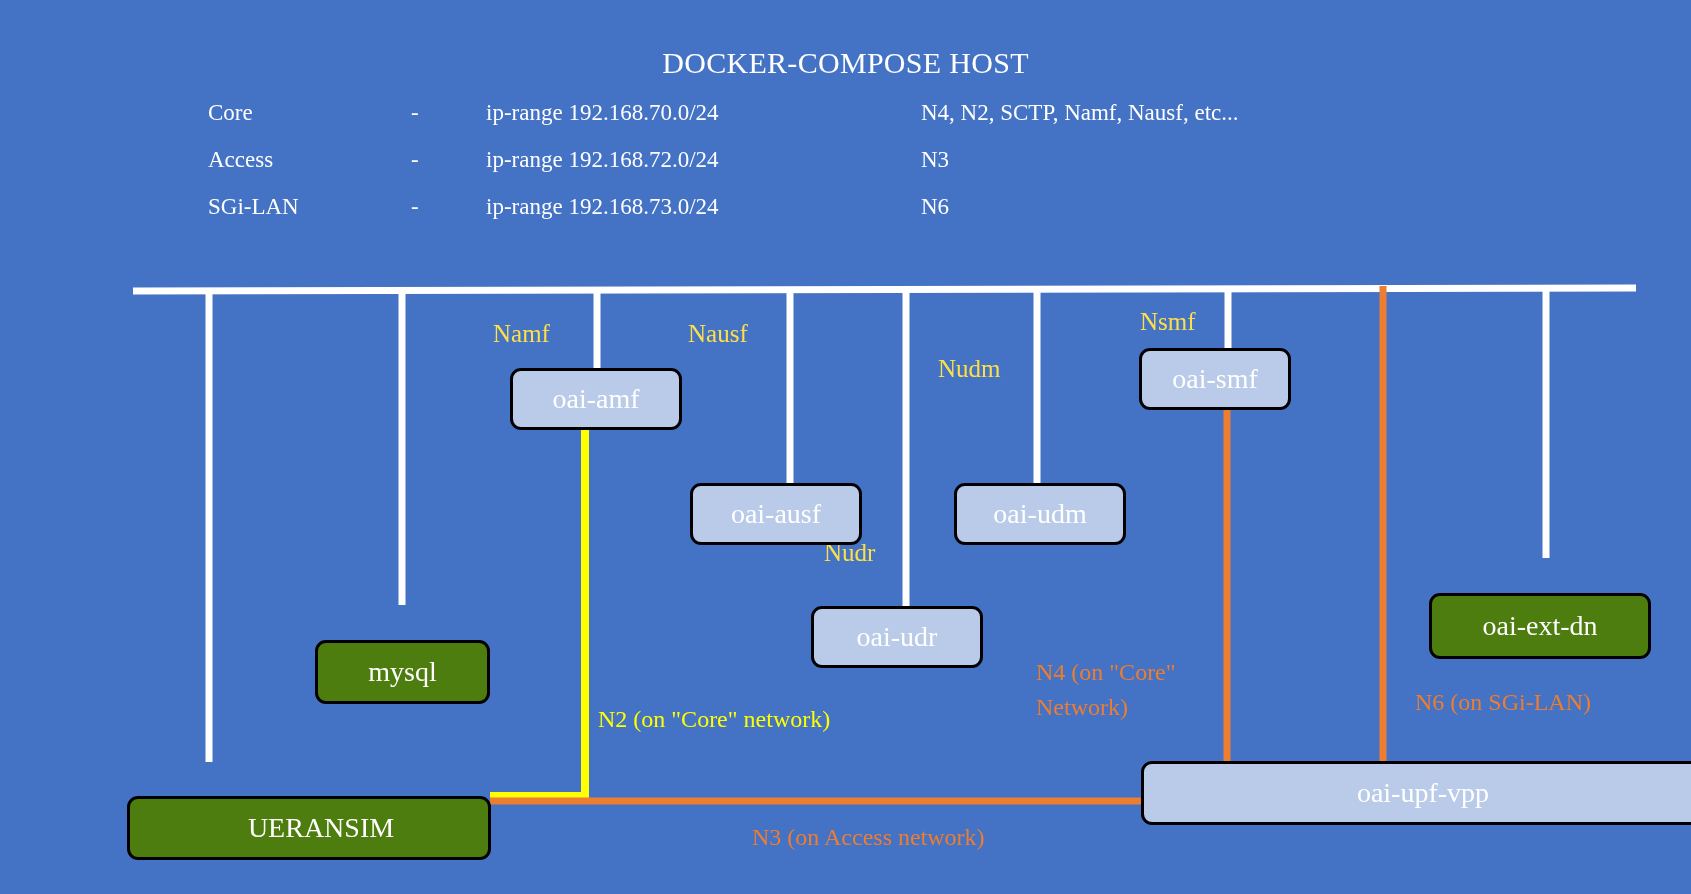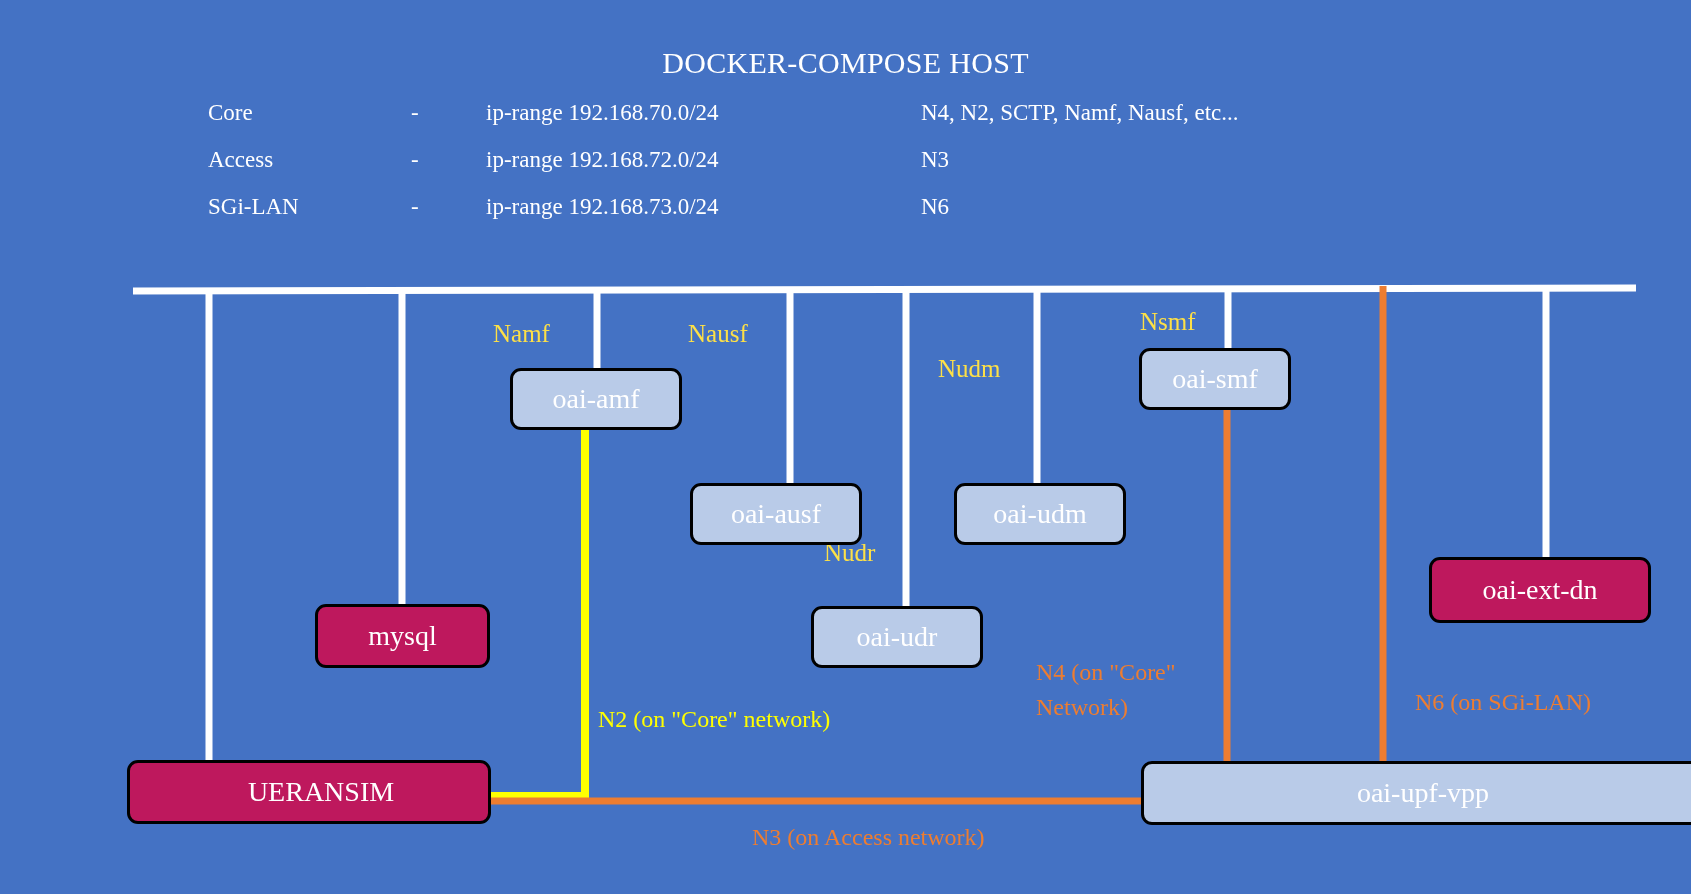--- a/index.html
+++ b/index.html
@@ -50,21 +50,21 @@
     display: flex;
     align-items: center;
     justify-content: center;
     border: 3px solid #000000;
     border-radius: 11px;
     color: #ffffff;
     font-size: 28px;
     white-space: nowrap;
   }
   .node.blue { background: #b9cbe8; }
-  .node.gray { background: #be185d; }
+  .node.gray { background: #4d7c0f; margin-top: 36px; }
 
   
   .iface-label {
     position: absolute;
     color: #fde047;
     font-size: 25px;
     white-space: nowrap;
   }
 
   

